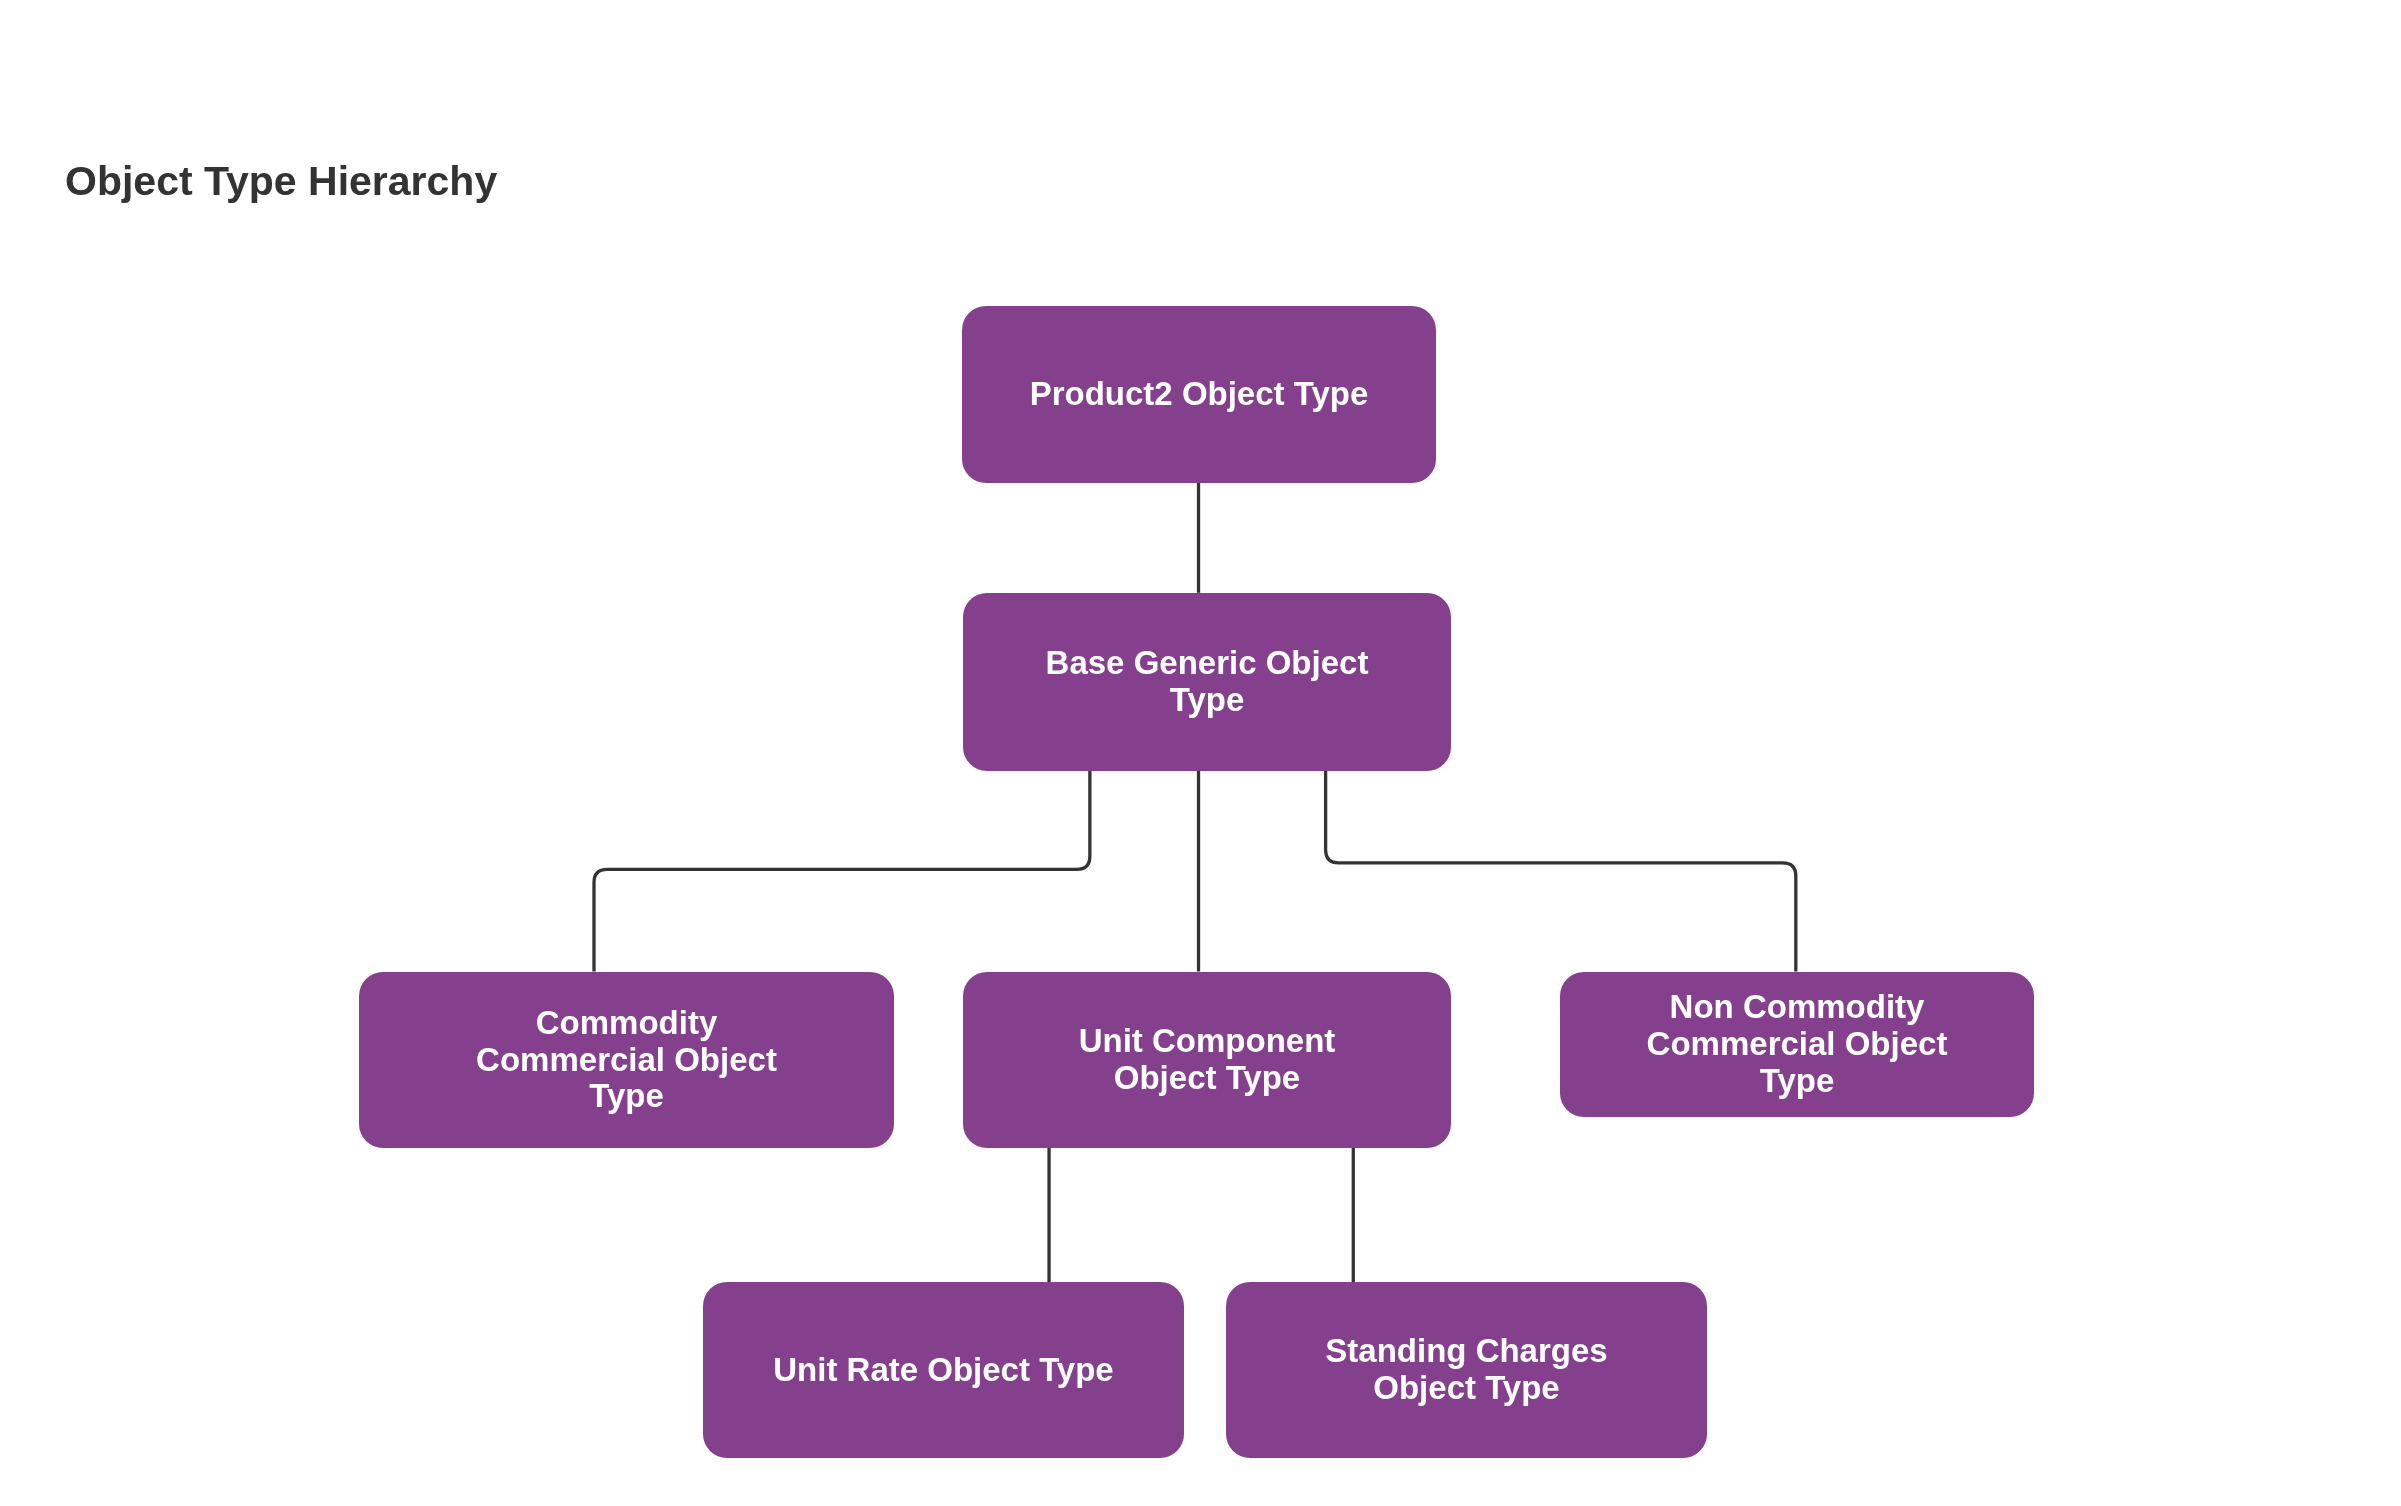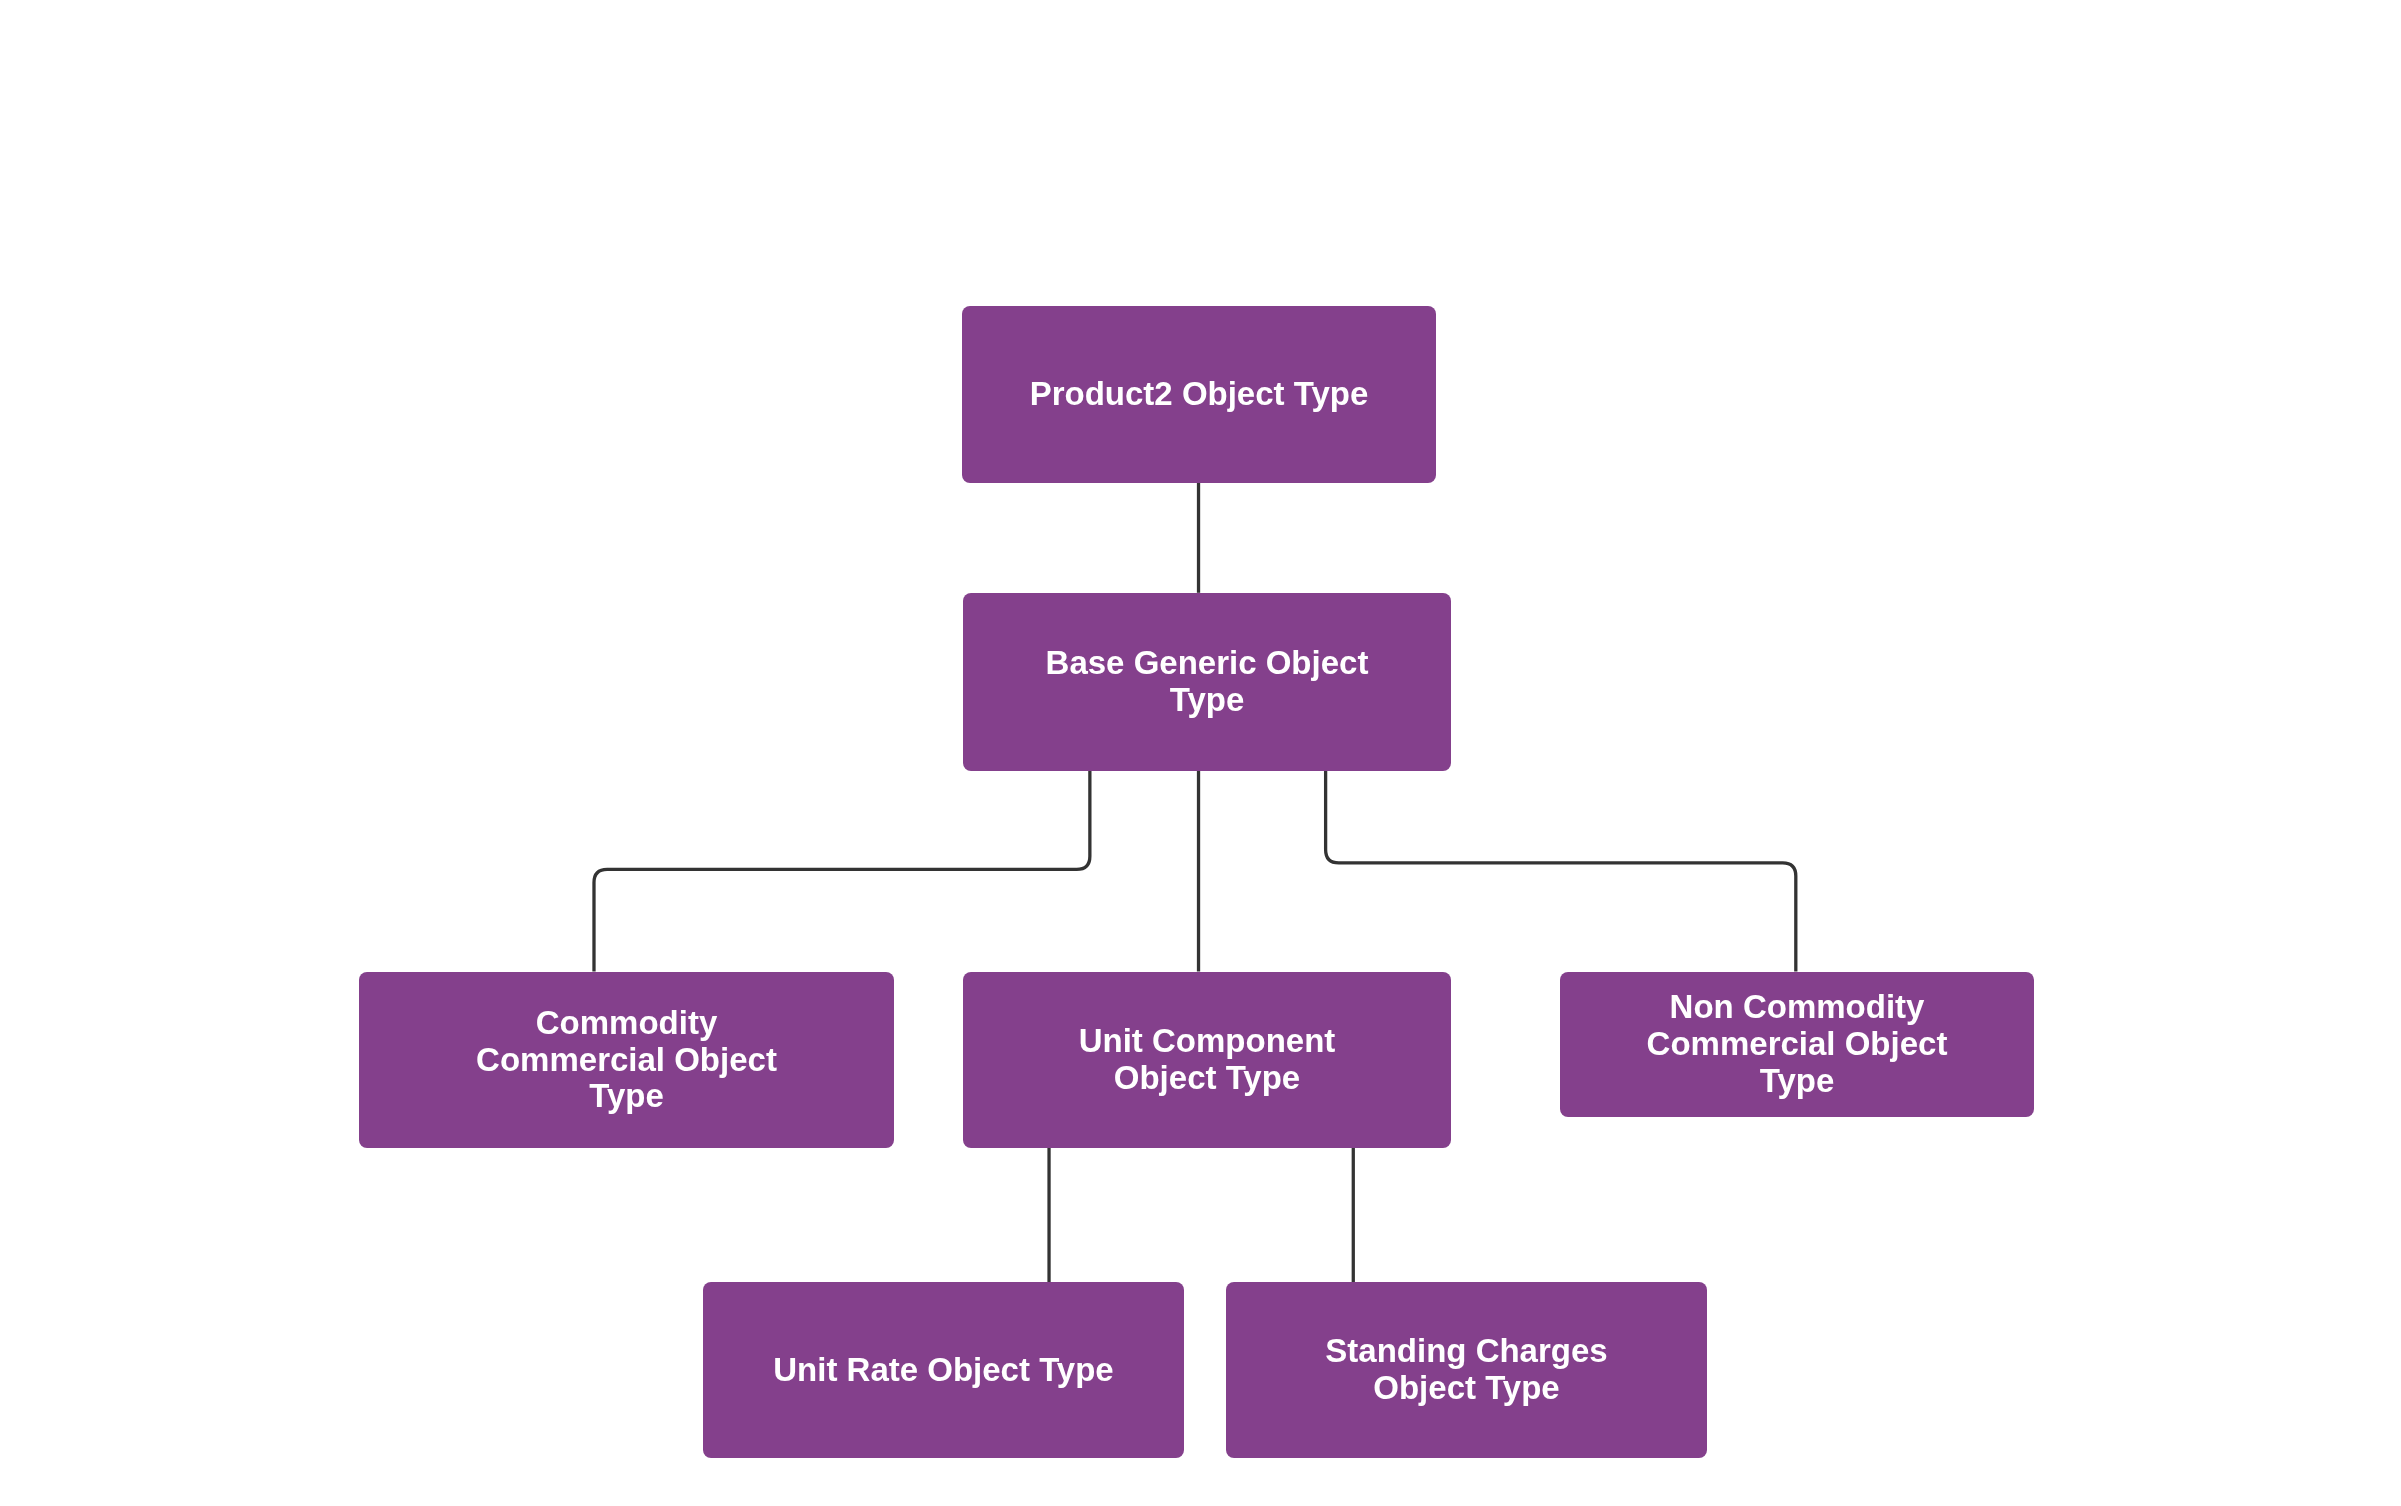--- a/index.html
+++ b/index.html
@@ -32,38 +32,39 @@
     left: 0;
     top: 0;
     width: 2401px;
     height: 1507px;
     pointer-events: none;
   }
   .node {
     position: absolute;
     box-sizing: border-box;
     background: #84408c;
-    border-radius: 8px;
+    border-radius: 24px;
     color: #ffffff;
     display: flex;
     align-items: center;
     justify-content: center;
     text-align: center;
     font-size: 33px;
     font-weight: bold;
     line-height: 1.12;
     padding: 4px 12px;
     white-space: pre-line;
   }
 </style>
 </head>
 <body>
 
 <div id="canvas">
 
+  <div id="diagram-title">Object Type Hierarchy</div>
 
   <svg id="edges" viewBox="0 0 3646 2288" xmlns="http://www.w3.org/2000/svg">
 
     <path d="M 1820 733 L 1820 900" fill="none" stroke="#333333" stroke-width="5" stroke-linecap="butt"></path>
 
     <path d="M 1655 1170 L 1655 1300 Q 1655 1320 1635 1320 L 922 1320 Q 902 1320 902 1340 L 902 1475" fill="none" stroke="#333333" stroke-width="5" stroke-linecap="butt"></path>
 
     <path d="M 1820 1170 L 1820 1475" fill="none" stroke="#333333" stroke-width="5" stroke-linecap="butt"></path>
 
     <path d="M 2013 1170 L 2013 1290 Q 2013 1310 2033 1310 L 2707 1310 Q 2727 1310 2727 1330 L 2727 1475" fill="none" stroke="#333333" stroke-width="5" stroke-linecap="butt"></path>

